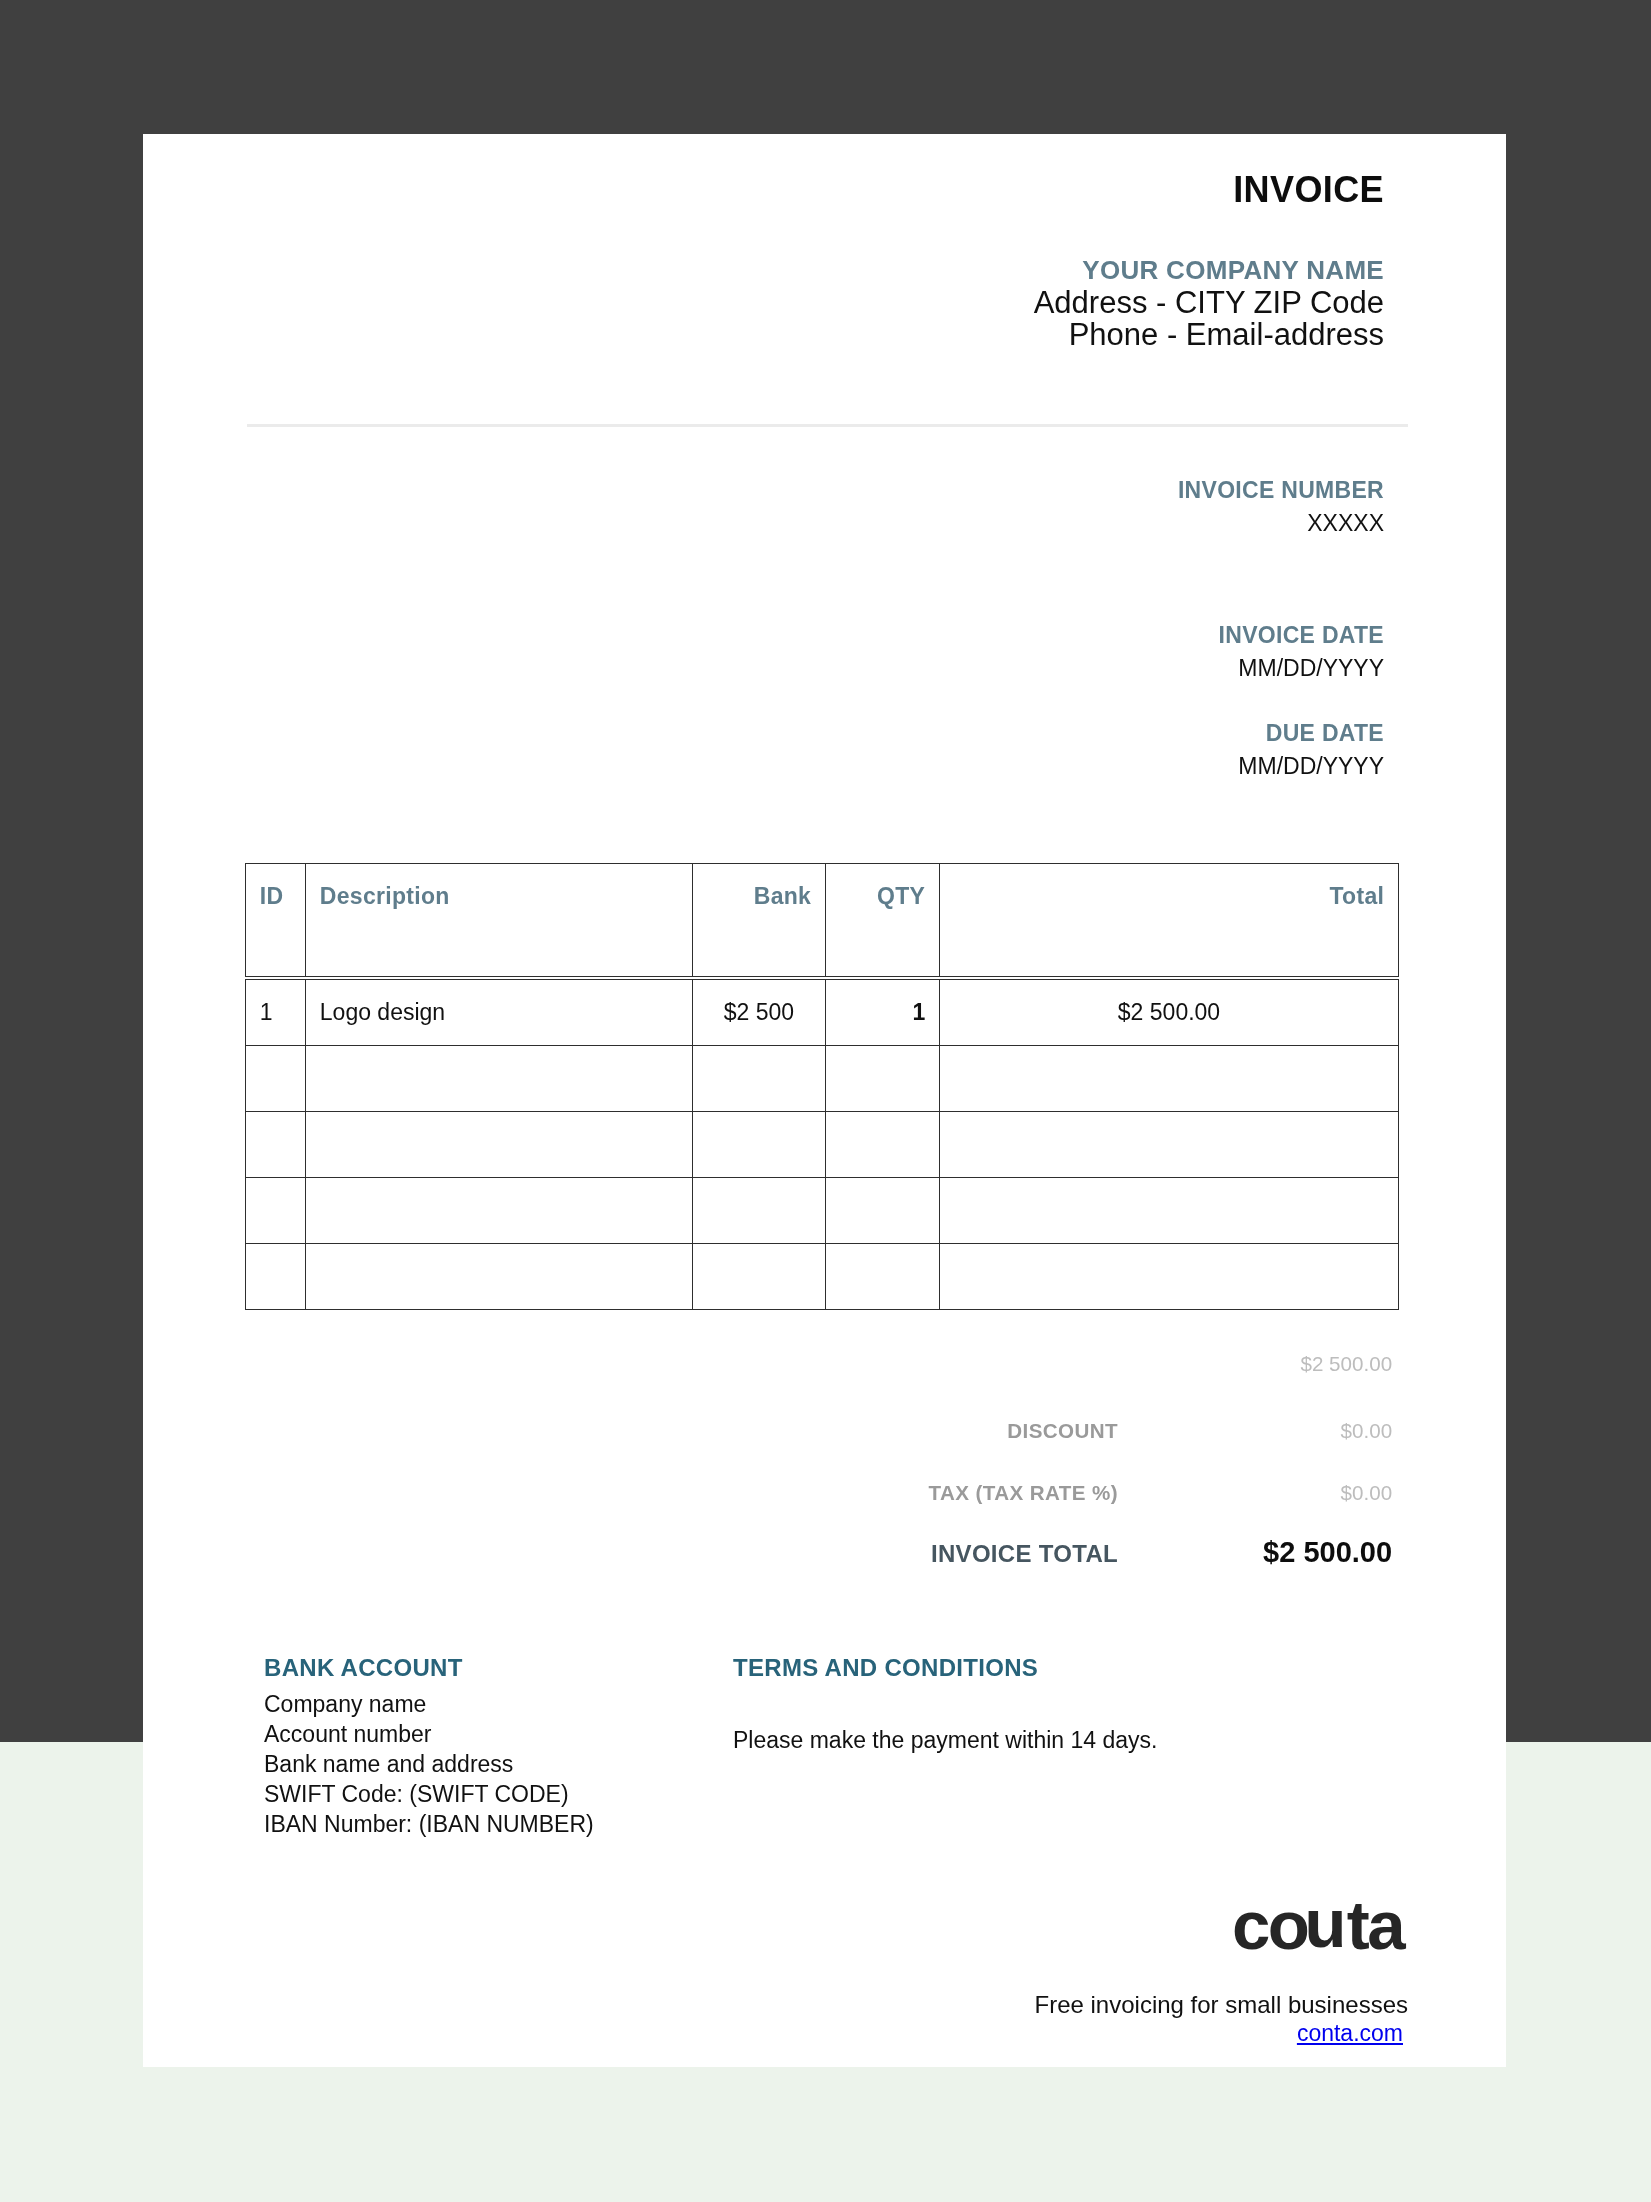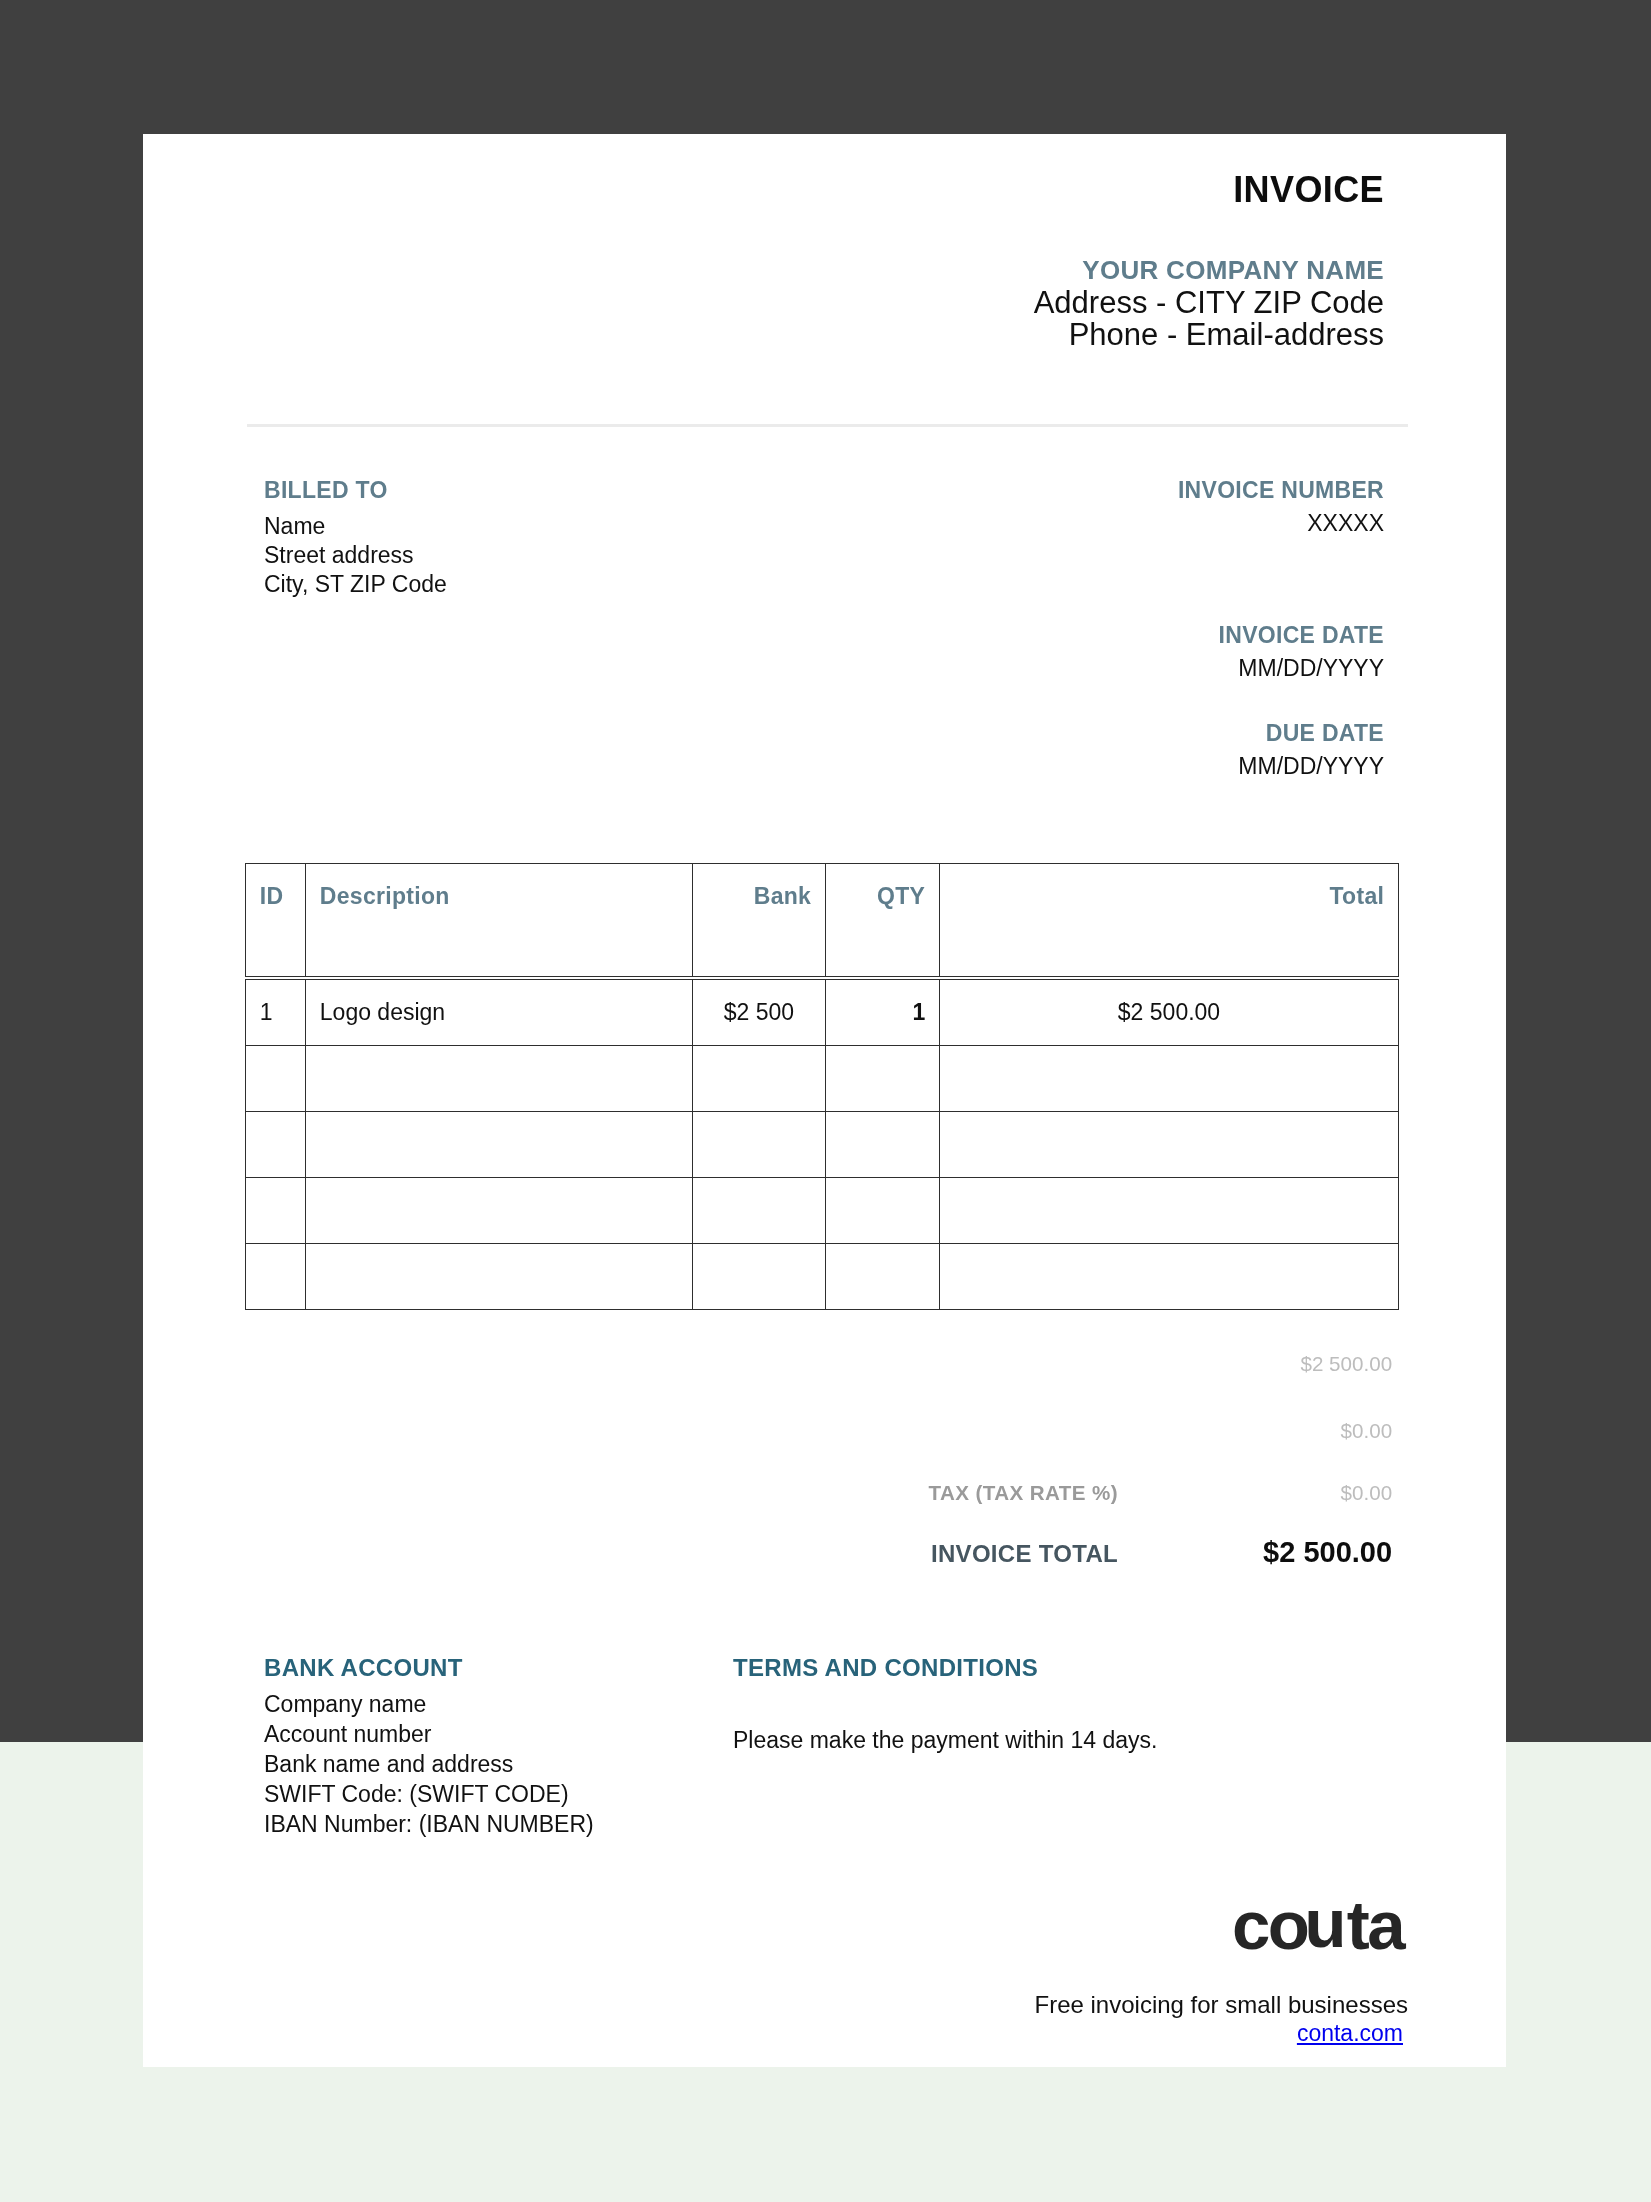--- a/index.html
+++ b/index.html
@@ -120,26 +120,20 @@
     <div class="doc-title">INVOICE</div>
 
     <div class="company-block">
       <div class="company-name">YOUR COMPANY NAME</div>
       <div class="company-line">Address - CITY ZIP Code</div>
       <div class="company-line">Phone - Email-address</div>
     </div>
 
     <div class="separator"></div>
 
-    <div class="billed-block">
-      <div class="sec-h slate">BILLED TO</div>
-      <div class="plain-line">Name</div>
-      <div class="plain-line">Street address</div>
-      <div class="plain-line">City, ST ZIP Code</div>
-    </div>
 
     <div class="meta-block meta-0">
       <div class="sec-h slate">INVOICE NUMBER</div>
       <div class="meta-value">XXXXX</div>
     </div>
     <div class="meta-block meta-1">
       <div class="sec-h slate">INVOICE DATE</div>
       <div class="meta-value">MM/DD/YYYY</div>
     </div>
     <div class="meta-block meta-2">
@@ -200,20 +194,21 @@
           <td class="c-qty"></td>
           <td class="c-right"></td>
         </tr>
       </tbody>
     </table>
 
     <div class="trow trow-0">
       <div class="tval">$2 500.00</div>
     </div>
     <div class="trow trow-1">
+      <div class="tlabel">DISCOUNT</div>
       <div class="tval">$0.00</div>
     </div>
     <div class="trow trow-2">
       <div class="tlabel">TAX (TAX RATE %)</div>
       <div class="tval">$0.00</div>
     </div>
     <div class="trow trow-grand">
       <div class="tlabel">INVOICE TOTAL</div>
       <div class="tval">$2 500.00</div>
     </div>

